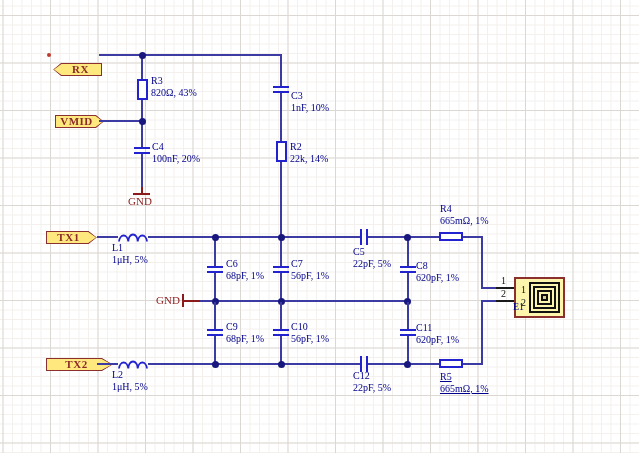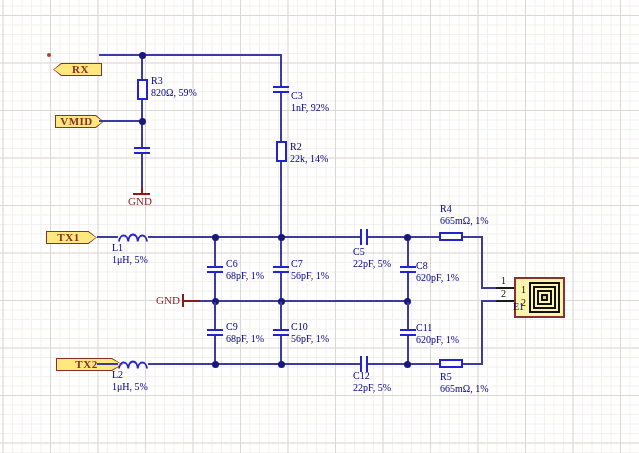--- a/index.html
+++ b/index.html
@@ -54,21 +54,21 @@
     <div class="fill tipR"></div>
     <div class="ptxt" style="padding-right:6px;">VMID</div>
   </div>
 
   <div class="port tipR" style="left:46px;top:231px;width:51px;">
     <div class="shape tipR"></div>
     <div class="fill tipR"></div>
     <div class="ptxt" style="padding-right:6px;">TX1</div>
   </div>
 
-  <div class="port tipR" style="left:56px;top:358px;width:67px;">
+  <div class="port tipR" style="left:46px;top:358px;width:67px;">
     <div class="shape tipR"></div>
     <div class="fill tipR"></div>
     <div class="ptxt" style="padding-right:6px;">TX2</div>
   </div>
 
   <div class="wire wh" style="left:99px;top:54px;width:183px;"></div>
   <div class="wire wv" style="left:141px;top:54px;height:25px;"></div>
   <div class="resv" style="left:137px;top:79px;"></div>
   <div class="wire wv" style="left:141px;top:100px;height:22px;"></div>
   <div class="wire wh" style="left:99px;top:120px;width:44px;"></div>
@@ -199,25 +199,29 @@
         <div class="sq" style="position:absolute;left:2px;top:2px;width:15px;height:15px;">
           <div class="sq" style="position:absolute;left:2px;top:2px;width:7px;height:7px;background:#d8d28a;"></div>
         </div>
       </div>
     </div>
   </div>
   <div class="clabel" style="left:513px;top:301px;">E1</div>
 
   <div class="clabel" style="left:151px;top:75px;">
     <div>R3</div>
-    <div>820Ω, 59%</div>
+    <div>820Ω, 43%</div>
   </div>
   <div class="clabel" style="left:291px;top:90px;">
     <div>C3</div>
-    <div>1nF, 92%</div>
+    <div>1nF, 10%</div>
+  </div>
+  <div class="clabel" style="left:152px;top:141px;">
+    <div>C4</div>
+    <div>100nF, 20%</div>
   </div>
   <div class="clabel" style="left:290px;top:141px;">
     <div>R2</div>
     <div>22k, 14%</div>
   </div>
   <div class="clabel" style="left:112px;top:242px;">
     <div>L1</div>
     <div>1μH, 5%</div>
   </div>
   <div class="clabel" style="left:226px;top:258px;">
@@ -253,18 +257,18 @@
     <div>620pF, 1%</div>
   </div>
   <div class="clabel" style="left:353px;top:370px;">
     <div>C12</div>
     <div>22pF, 5%</div>
   </div>
   <div class="clabel" style="left:112px;top:369px;">
     <div>L2</div>
     <div>1μH, 5%</div>
   </div>
-  <div class="clabel" style="left:440px;top:371px;">
+  <div class="clabel" style="left:440px;top:371px;text-decoration:underline;">
     <div>R5</div>
     <div>665mΩ, 1%</div>
   </div>
 
 </div>
 
 </body></html>

